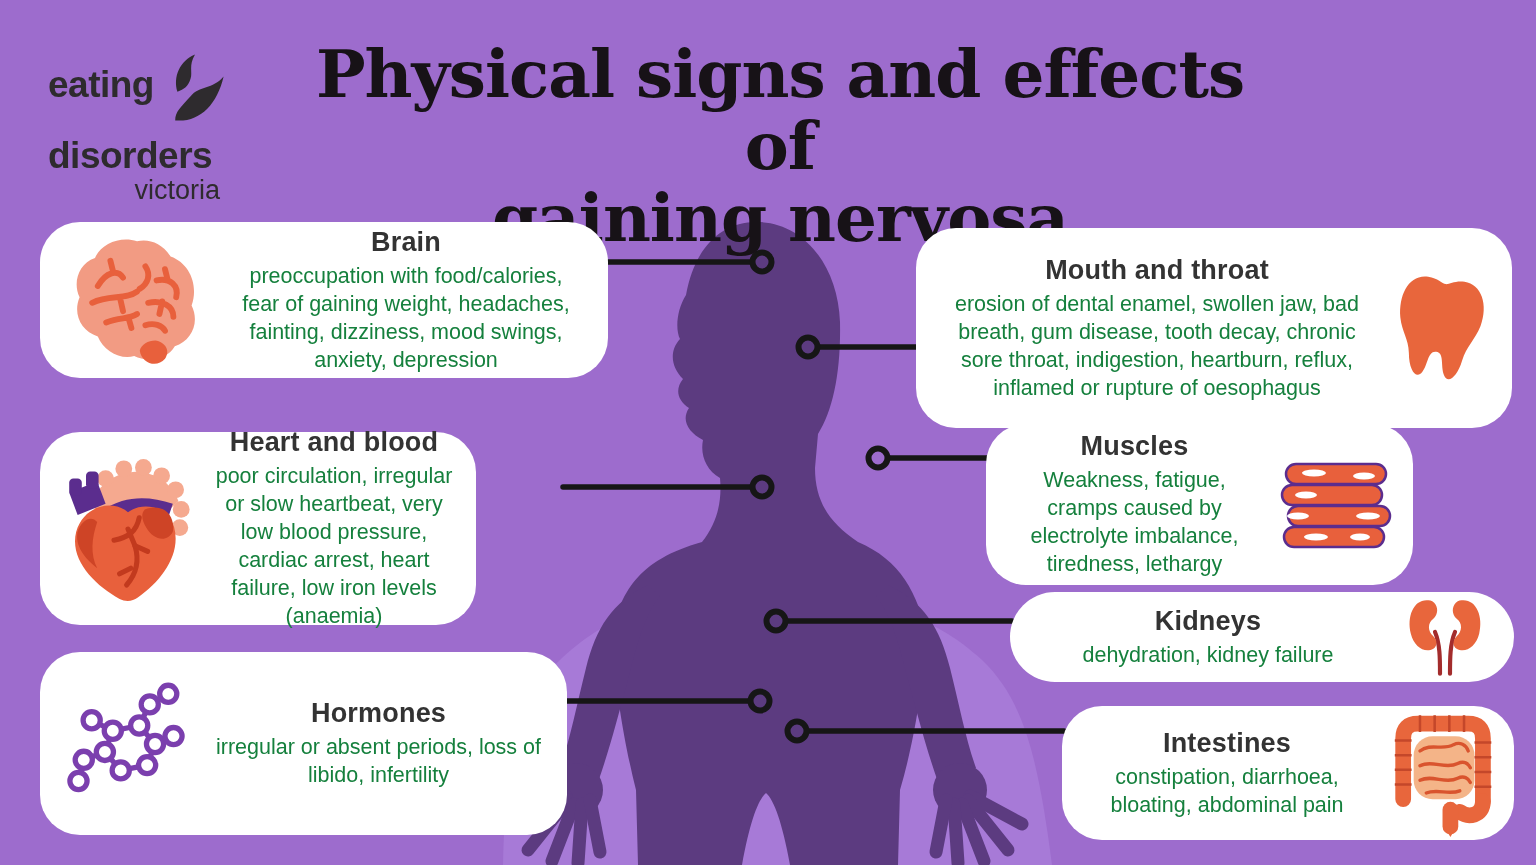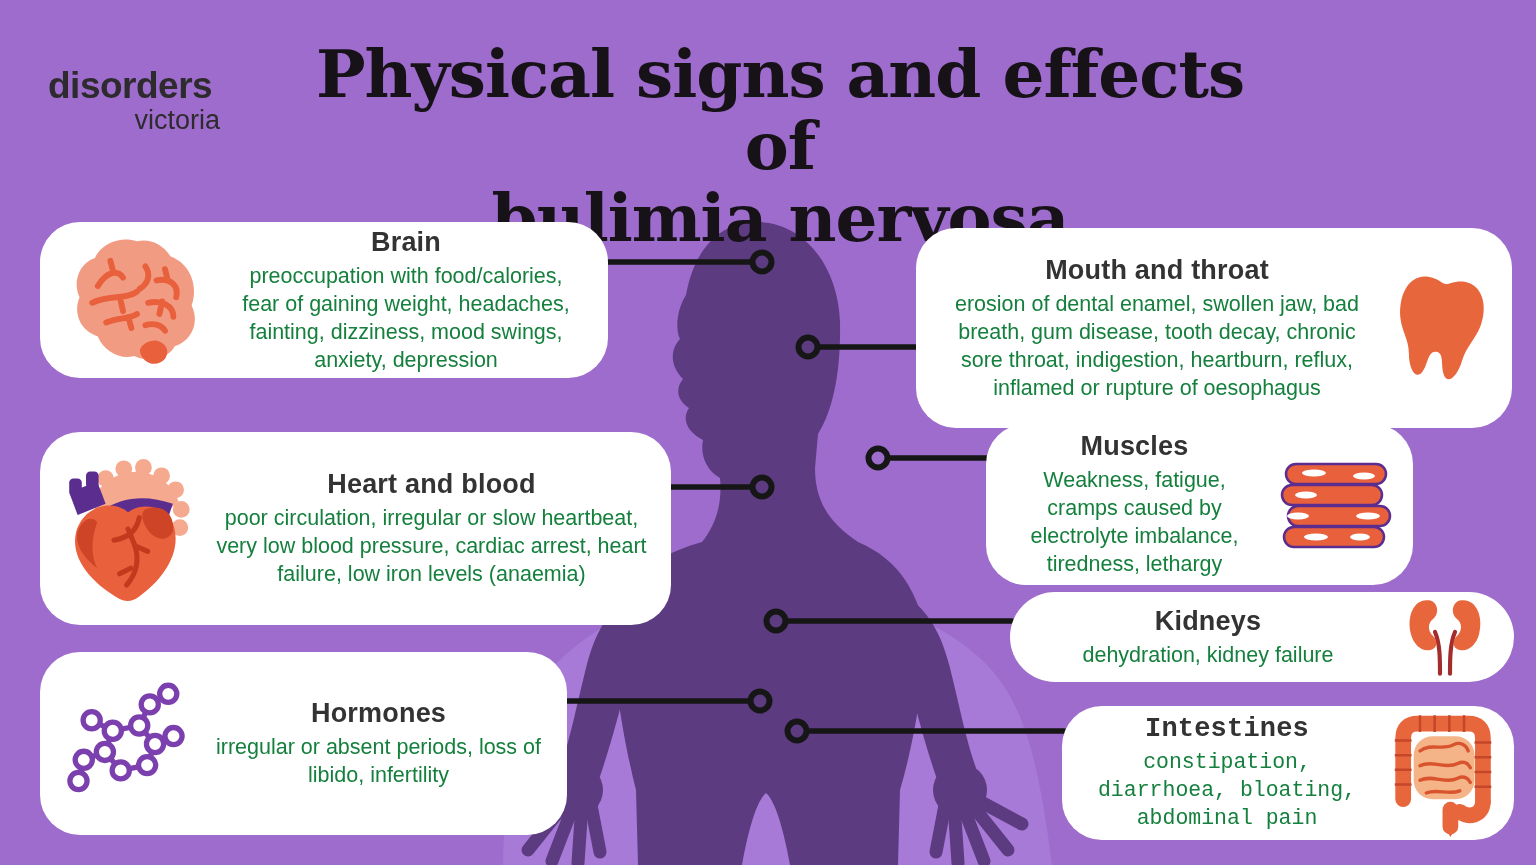--- a/index.html
+++ b/index.html
@@ -29,31 +29,31 @@
     position:absolute;background:#ffffff;border-radius:40px;
     display:flex;align-items:center;box-sizing:border-box;
   }
   .card .txt{flex:1;text-align:center;padding:0 8px;}
   .card h2{margin:0 0 4px 0;font-size:27px;font-weight:bold;color:#333333;letter-spacing:0.2px;}
   .card p{margin:0;font-size:21.5px;line-height:28px;color:#15803d;}
   .iconbox{display:flex;align-items:center;justify-content:center;}
   
   #card-brain{left:40px;top:222px;width:568px;height:156px;padding:10px 18px 10px 12px;}
   #card-brain .iconbox{width:170px;}
-  #card-heart{left:40px;top:432px;width:631px;height:193px;padding:10px 14px 10px 10px;}
+  #card-heart{left:40px;top:432px;width:436px;height:193px;padding:10px 14px 10px 10px;}
   #card-heart .iconbox{width:156px;}
   #card-hormones{left:40px;top:652px;width:527px;height:183px;padding:10px 12px 10px 10px;}
   #card-hormones .iconbox{width:152px;}
   #card-mouth{left:916px;top:228px;width:596px;height:200px;padding:10px 6px 10px 20px;}
   #card-mouth .iconbox{width:128px;}
   #card-muscles{left:986px;top:424px;width:427px;height:161px;padding:10px 8px 10px 16px;}
   #card-muscles .iconbox{width:138px;}
   #card-kidneys{left:1010px;top:592px;width:504px;height:90px;border-radius:45px;padding:6px 14px 6px 16px;}
   #card-kidneys .iconbox{width:110px;}
-  #card-intestines{left:1062px;top:706px;width:452px;height:134px;padding:8px 8px 8px 14px;font-family:Liberation Mono, monospace;}
+  #card-intestines{left:1062px;top:706px;width:452px;height:134px;padding:8px 8px 8px 14px;}
   #card-intestines .iconbox{width:128px;}
   
   .layer{position:absolute;left:0;top:0;}
 </style>
 </head>
 <body>
 
 <div id="canvas">
 
   <svg class="layer" width="1536" height="865" viewBox="0 0 1536 865" aria-hidden="true">
@@ -129,27 +129,36 @@
       <circle cx="808" cy="347" r="9.5"></circle>
       <circle cx="762" cy="487" r="9.5"></circle>
       <circle cx="878" cy="458" r="9.5"></circle>
       <circle cx="776" cy="621" r="9.5"></circle>
       <circle cx="760" cy="701" r="9.5"></circle>
       <circle cx="797" cy="731" r="9.5"></circle>
     </g>
   </svg>
 
   <div id="logo">
+    <div class="row1">
+      <span class="l1">eating</span>
+      <svg width="66" height="84" viewBox="0 0 60 76" aria-hidden="true">
+        <g fill="#2e2b2e">
+          <path d="M 14 36 C 10 22 16 8 30 2 C 24 12 28 18 26 24 C 24 31 20 34 14 36 Z"></path>
+          <path d="M 12 62 C 34 64 50 48 56 22 C 46 34 34 30 26 40 C 17 50 12 54 12 62 Z"></path>
+        </g>
+      </svg>
+    </div>
     <div class="l2">disorders</div>
     <div class="l3">victoria</div>
   </div>
 
   <div id="title">
     <div>Physical signs and effects of</div>
-    <div>bulimia nervosa</div>
+    <div>gaining nervosa</div>
   </div>
 
   <div class="card" id="card-brain">
     <div class="iconbox">
       <svg width="140" height="140" viewBox="0 0 100 100" aria-hidden="true">
         <path fill="#f29b83" d="M 50 8 C 38 4 24 10 20 20 C 8 24 4 38 9 48 C 4 60 10 72 22 76 C 26 86 38 93 48 90 C 58 95 72 92 77 83 C 89 79 95 66 89 54 C 94 40 88 24 74 19 C 68 9 58 6 50 8 Z"></path>
         <path fill="#e8603c" d="M 52 86 C 53 95 64 99 70 92 C 74 86 70 80 63 79 C 58 79 53 82 52 86 Z"></path>
         <g stroke="#e8603c" stroke-width="4.2" stroke-linecap="round" fill="none">
           <path d="M 22 40 C 28 30 36 28 40 34 M 33 30 L 31 22"></path>
           <path d="M 18 52 C 30 46 42 50 50 44 M 38 49 L 40 58"></path>

